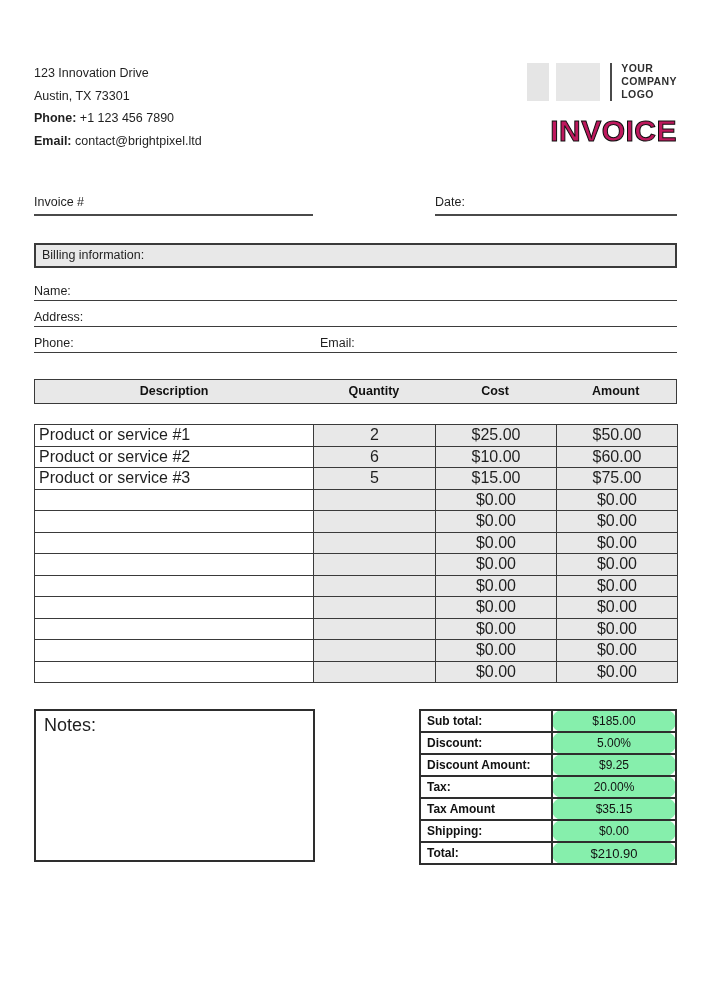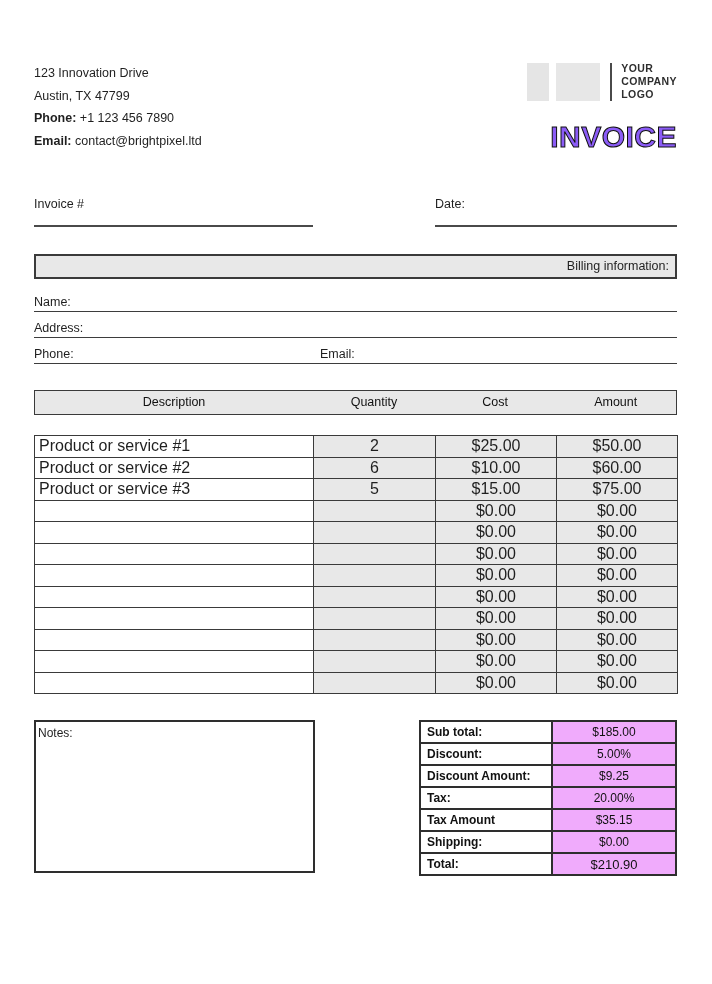--- a/index.html
+++ b/index.html
@@ -20,56 +20,55 @@
   .header { display: flex; justify-content: space-between; align-items: flex-start; }
   .company-block { font-size: 12.5px; line-height: 22.5px; color: #1f1f1f; }
   .company-block .lbl { font-weight: bold; }
   .brand-block { text-align: right; }
   .logo-row { display: flex; align-items: center; justify-content: center; margin-left: 44px; }
   .logo-box-small { width: 22px; height: 38px; background: #e5e5e5; }
   .logo-box-large { width: 44px; height: 38px; background: #e7e7e7; margin-left: 7px; }
   .logo-divider { width: 2px; height: 38px; background: #4a4a4a; margin: 0 9px 0 10px; }
   .logo-text { font-size: 10.5px; line-height: 13px; letter-spacing: 0.4px; color: #2e2e2e; text-align: left; font-weight: bold; }
   .invoice-title {
-    margin-top: 19px;
+    margin-top: 13px;
     font-size: 30px; font-weight: bold; letter-spacing: 0.5px;
-    color: #8b5cf6; -webkit-text-stroke: 1px #0d0d0d;
+    color: #be185d; -webkit-text-stroke: 1px #0d0d0d;
   }
 
   
   .meta-row { display: flex; justify-content: space-between; margin-top: 43px; }
-  .meta-field { font-size: 12.5px; color: #1f1f1f; padding-bottom: 14px; border-bottom: 2px solid #4a4a4a; }
+  .meta-field { font-size: 12.5px; color: #1f1f1f; padding-bottom: 5px; border-bottom: 2px solid #4a4a4a; }
   .meta-field.invoice-no { width: 279px; }
   .meta-field.date { width: 242px; }
 
   
   .billing-bar {
     margin-top: 27px;
     box-sizing: border-box;
     border: 2px solid #3a3a3a;
     background: #e8e8e8;
     font-size: 12.5px;
     padding: 3px 6px 4px 6px;
     color: #1f1f1f;
-    text-align: right;
   }
   .fill-line { font-size: 12.5px; color: #1f1f1f; border-bottom: 1.5px solid #3d3d3d; padding-bottom: 2px; position: relative; }
   .fill-line.name    { margin-top: 16px; }
   .fill-line.address { margin-top: 9px; }
   .fill-line.phone-email { margin-top: 9px; }
   .email-label { position: absolute; left: 286px; top: 0; }
 
   
   .items-header {
     margin-top: 26px;
     box-sizing: border-box;
     display: flex;
     border: 1.5px solid #3a3a3a;
     background: #e8e8e8;
-    font-size: 12.5px; font-weight: normal; color: #111;
+    font-size: 12.5px; font-weight: bold; color: #111;
   }
   .items-header > div { text-align: center; padding: 4px 0 5px 0; }
   .col-desc { width: 279px; }
   .col-qty  { width: 122px; }
   .col-cost { width: 121px; }
   .col-amt  { width: 121px; }
 
   table.items {
     margin-top: 20px;
     border-collapse: collapse;
@@ -86,47 +85,47 @@
   }
   table.items td.desc-cell { background: #ffffff; text-align: left; }
   table.items td.gray-cell { background: #e8e8e8; text-align: center; }
 
   
   .bottom { display: flex; justify-content: space-between; margin-top: 26px; }
   .notes-box {
     box-sizing: border-box;
     width: 281px; height: 153px;
     border: 2px solid #2e2e2e;
-    font-size: 12px; color: #1f1f1f;
-    padding: 4px 2px;
+    font-size: 18px; color: #1f1f1f;
+    padding: 4px 8px;
   }
   table.summary {
     border-collapse: collapse;
     table-layout: fixed;
     width: 243px;
   }
   table.summary td {
     border: 2px solid #2e2e2e;
     height: 18px;
     font-size: 12px;
     color: #111;
   }
   table.summary td.sum-label { width: 123px; font-weight: bold; padding-left: 6px; background: #ffffff; }
-  table.summary td.sum-value { width: 120px; text-align: center; background: #f0abfc; }
+  table.summary td.sum-value { width: 120px; text-align: center; background: #86efac; border-radius: 10px; }
   table.summary tr.total-row td.sum-value { font-weight: normal; font-size: 13px; }
 </style>
 </head>
 <body>
 
 <div class="page">
 
   <div class="header">
     <div class="company-block">
       <div>123 Innovation Drive</div>
-      <div>Austin, TX 47799</div>
+      <div>Austin, TX 73301</div>
       <div><span class="lbl">Phone:</span> <span>+1 123 456 7890</span></div>
       <div><span class="lbl">Email:</span> <span>contact@brightpixel.ltd</span></div>
     </div>
     <div class="brand-block">
       <div class="logo-row">
         <div class="logo-box-small"></div>
         <div class="logo-box-large"></div>
         <div class="logo-divider"></div>
         <div class="logo-text">
           <div>YOUR</div>

